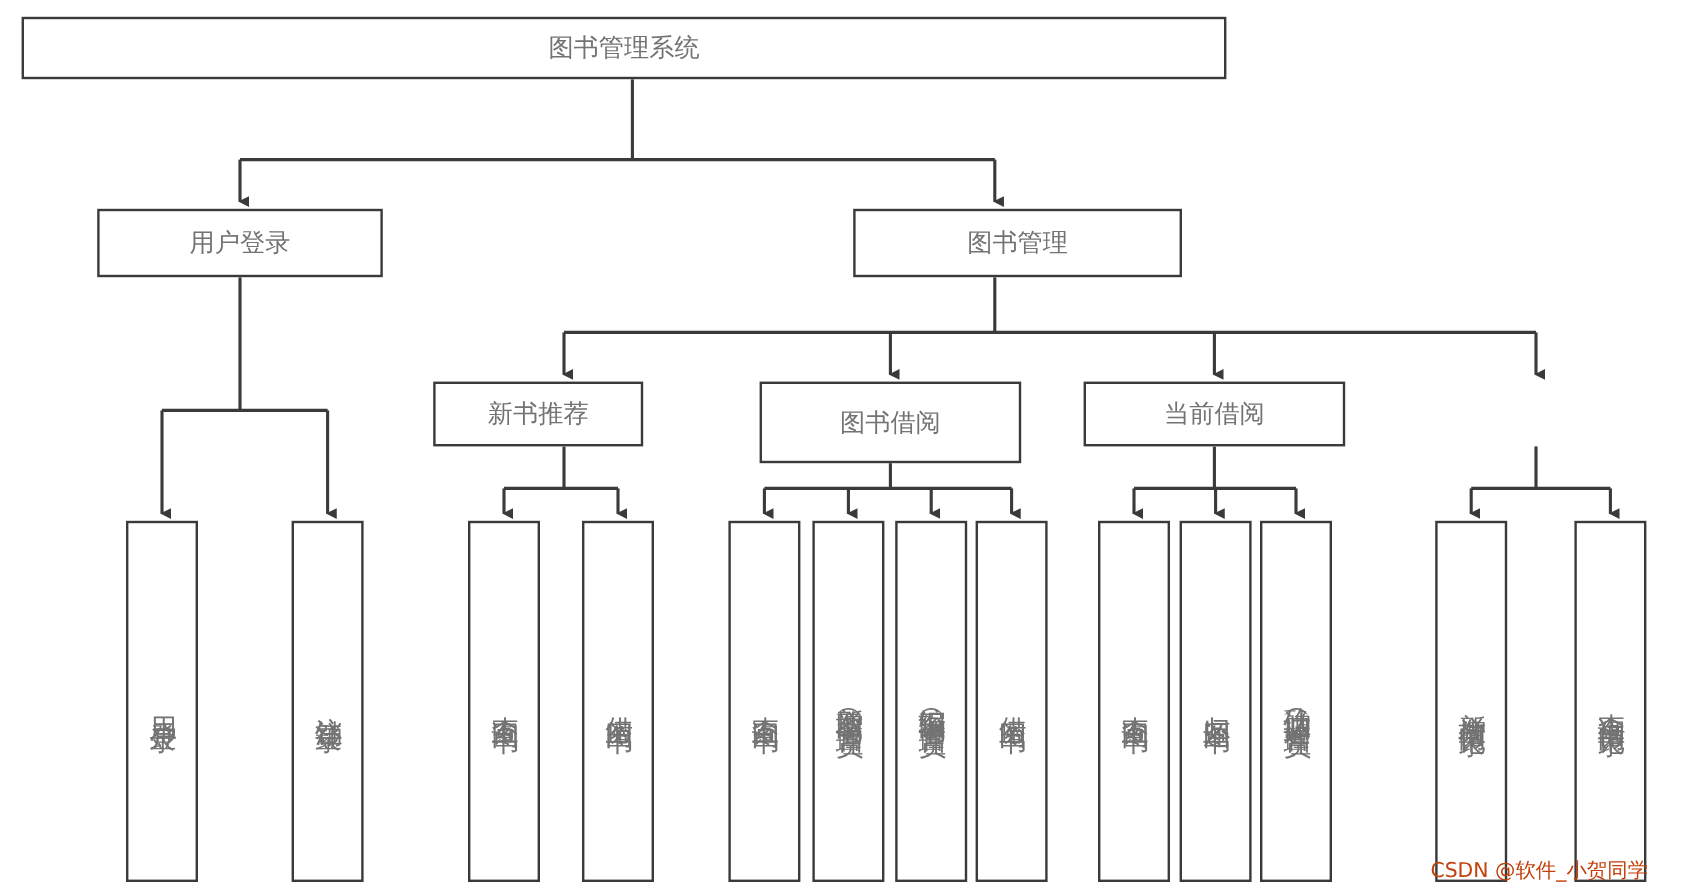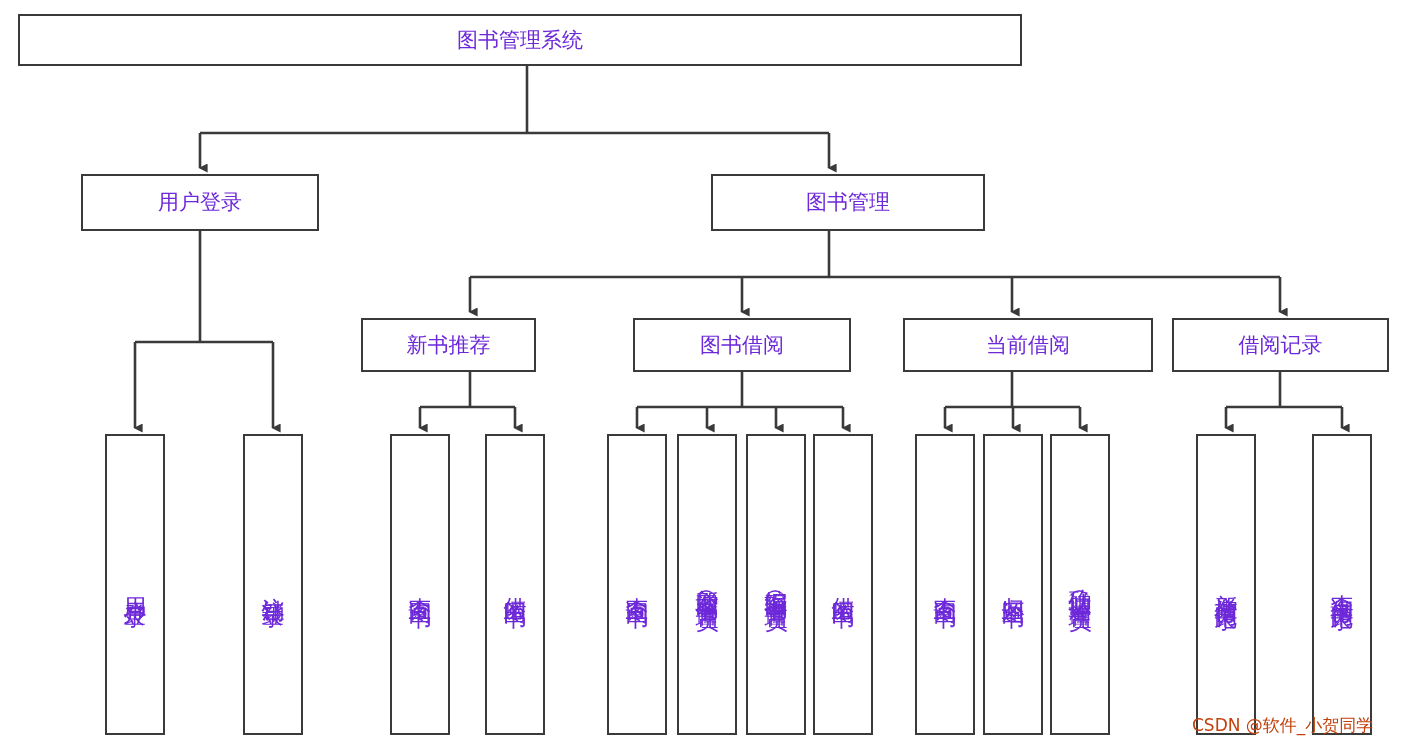--- a/index.html
+++ b/index.html
@@ -27,21 +27,21 @@
     position: absolute;
     box-sizing: border-box;
     border: 2px solid #3a3a3a;
     background: #ffffff;
     display: flex;
     align-items: center;
     justify-content: center;
     color: #4a4a4a;
   }
   .node .label {
-    color: #6d28d9;
+    color: #737373;
     line-height: 1.15;
     text-align: center;
     white-space: nowrap;
   }
   .node.horizontal .label {
     font-size: 21px;
   }
   .node.vertical {
     align-items: center;
     justify-content: center;
@@ -126,28 +126,25 @@
   <div class="node horizontal" style="left:81px; top:174px; width:238px; height:57px;">
     <span class="label">用户登录</span>
   </div>
   <div class="node horizontal" style="left:711px; top:174px; width:274px; height:57px;">
     <span class="label">图书管理</span>
   </div>
 
   <div class="node horizontal" style="left:361px; top:318px; width:175px; height:54px;">
     <span class="label">新书推荐</span>
   </div>
-  <div class="node horizontal" style="left:633px; top:318px; width:218px; height:54px;">
+  <div class="node horizontal" style="left:633px; top:318px; width:218px; height:68px;">
     <span class="label">图书借阅</span>
   </div>
-  <div class="node horizontal" style="left:903px; top:318px; width:250px; height:54px;">
+  <div class="node horizontal" style="left:903px; top:318px; width:218px; height:54px;">
     <span class="label">当前借阅</span>
-  </div>
-  <div class="node horizontal" style="left:1172px; top:318px; width:217px; height:54px;">
-    <span class="label">借阅记录</span>
   </div>
 
   <div class="node vertical" style="left:105px; top:434px; width:60px; height:301px;">
     <span class="label">用户登录</span>
   </div>
   <div class="node vertical" style="left:243px; top:434px; width:60px; height:301px;">
     <span class="label">注销登录</span>
   </div>
   <div class="node vertical" style="left:390px; top:434px; width:60px; height:301px;">
     <span class="label">查询图书</span>

